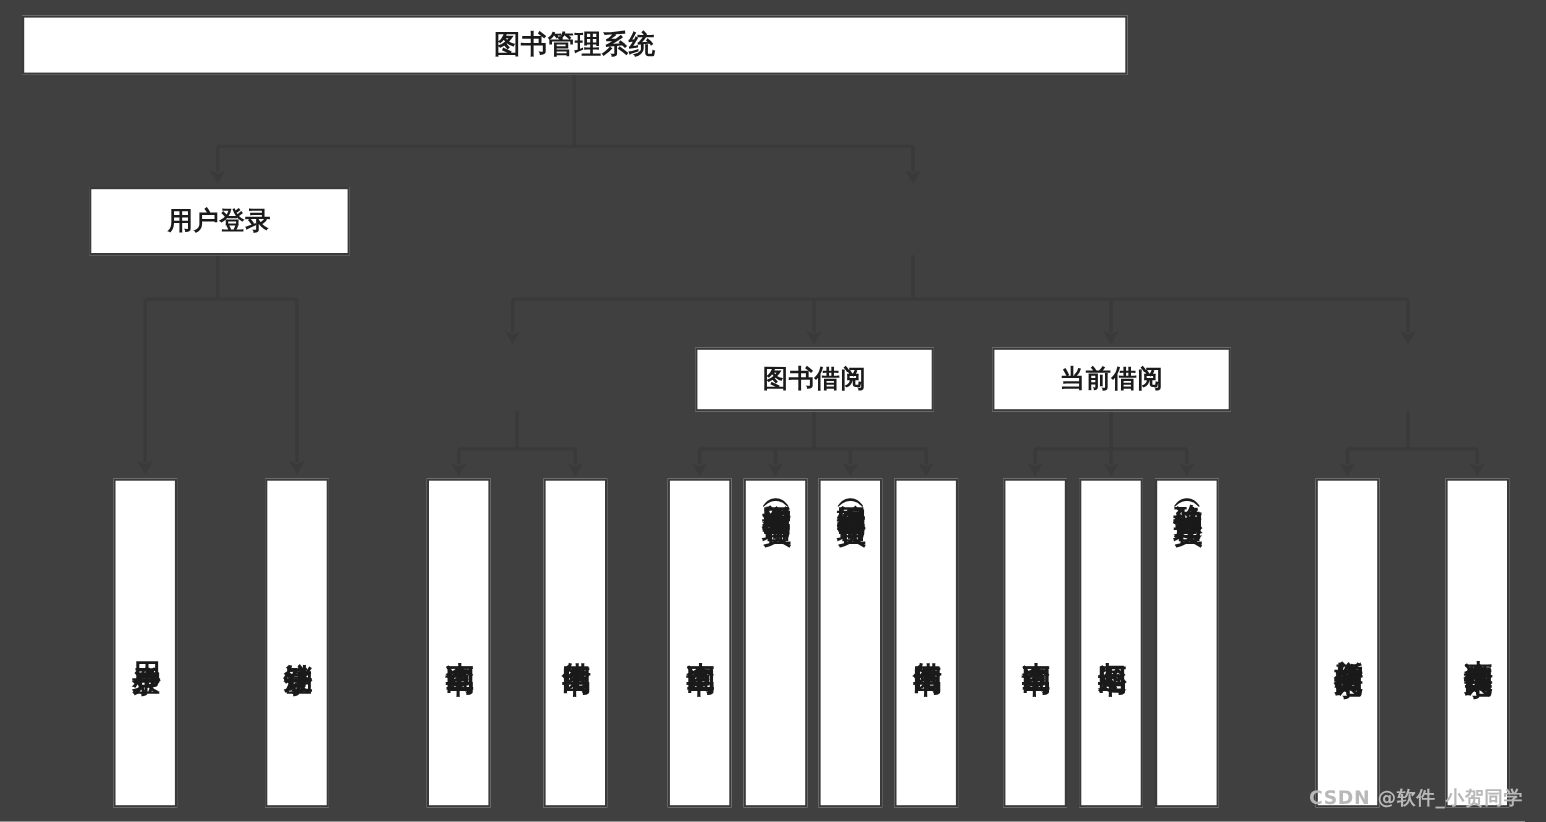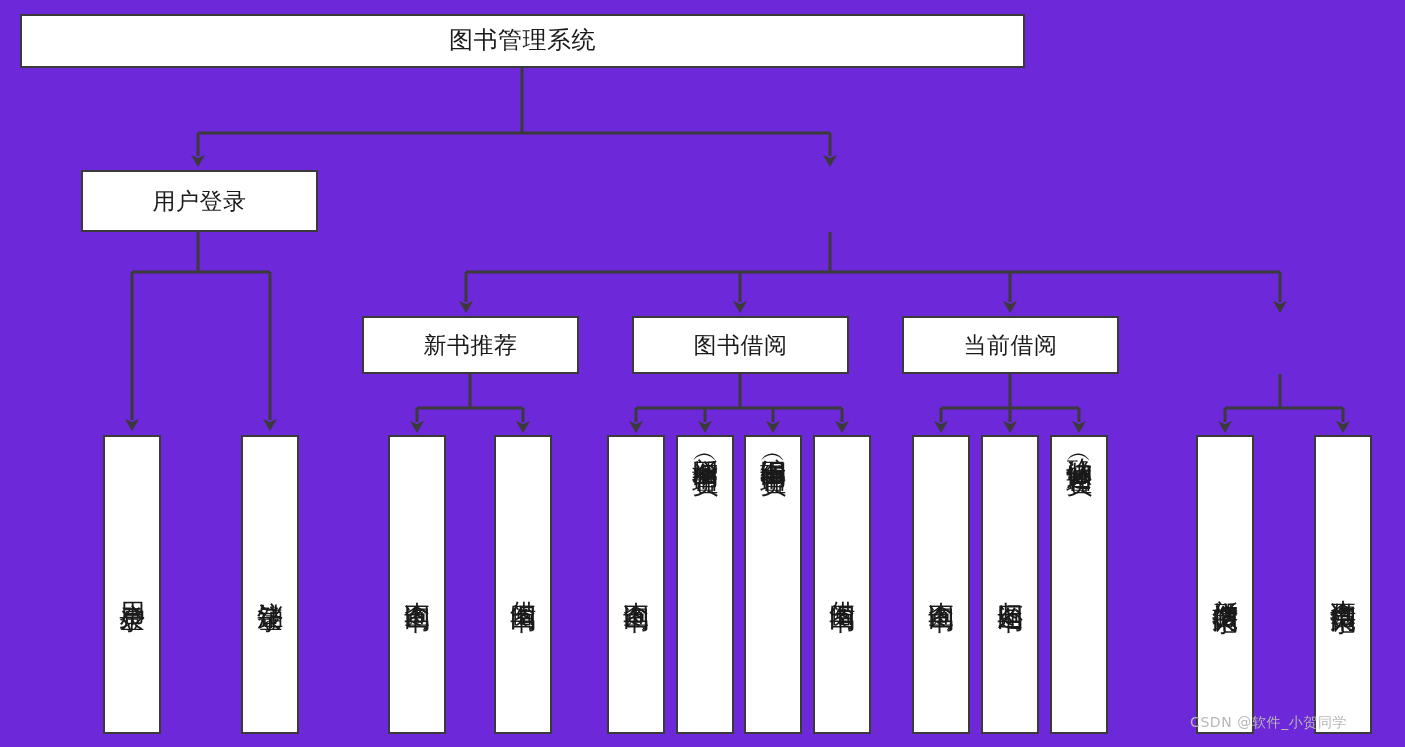--- a/index.html
+++ b/index.html
@@ -5,23 +5,24 @@
 <style>
   html, body {
     margin: 0;
     padding: 0;
     background: #ffffff;
   }
   #canvas {
     position: relative;
     width: 1405px;
     height: 747px;
-    background: #6d28d9;
+    background: #404040;
     font-family: "DejaVu Sans", "Liberation Sans", sans-serif;
     overflow: hidden;
+    font-weight: bold;
   }
   svg.edges {
     position: absolute;
     left: 0;
     top: 0;
     width: 1405px;
     height: 747px;
     pointer-events: none;
   }
   .node {
@@ -57,21 +58,21 @@
     writing-mode: vertical-rl;
     text-orientation: upright;
     font-size: 26px;
     letter-spacing: 2px;
     line-height: 1.05;
     margin: 0 auto;
   }
   .node.v.mid { align-items: center; }
   .watermark {
     position: absolute;
-    font-size: 14px;
+    font-size: 17px;
     color: #b8b8b8;
     letter-spacing: 0.6px;
     white-space: nowrap;
     font-family: "DejaVu Sans", "Liberation Sans", sans-serif;
   }
 </style>
 </head>
 <body>
 
 <div id="canvas">
@@ -128,23 +129,20 @@
 
   <div class="node h root" style="left:20px; top:14px; width:1005px; height:54px;">
     <span class="lbl">图书管理系统</span>
   </div>
 
   <div class="node h" style="left:81px; top:170px; width:237px; height:62px;">
     <span class="lbl">用户登录</span>
   </div>
 
 
-  <div class="node h" style="left:362px; top:316px; width:217px; height:58px;">
-    <span class="lbl">新书推荐</span>
-  </div>
 
   <div class="node h" style="left:902px; top:316px; width:217px; height:58px;">
     <span class="lbl">当前借阅</span>
   </div>
 
   <div class="node h" style="left:632px; top:316px; width:217px; height:58px;">
     <span class="lbl">图书借阅</span>
   </div>
 
 

